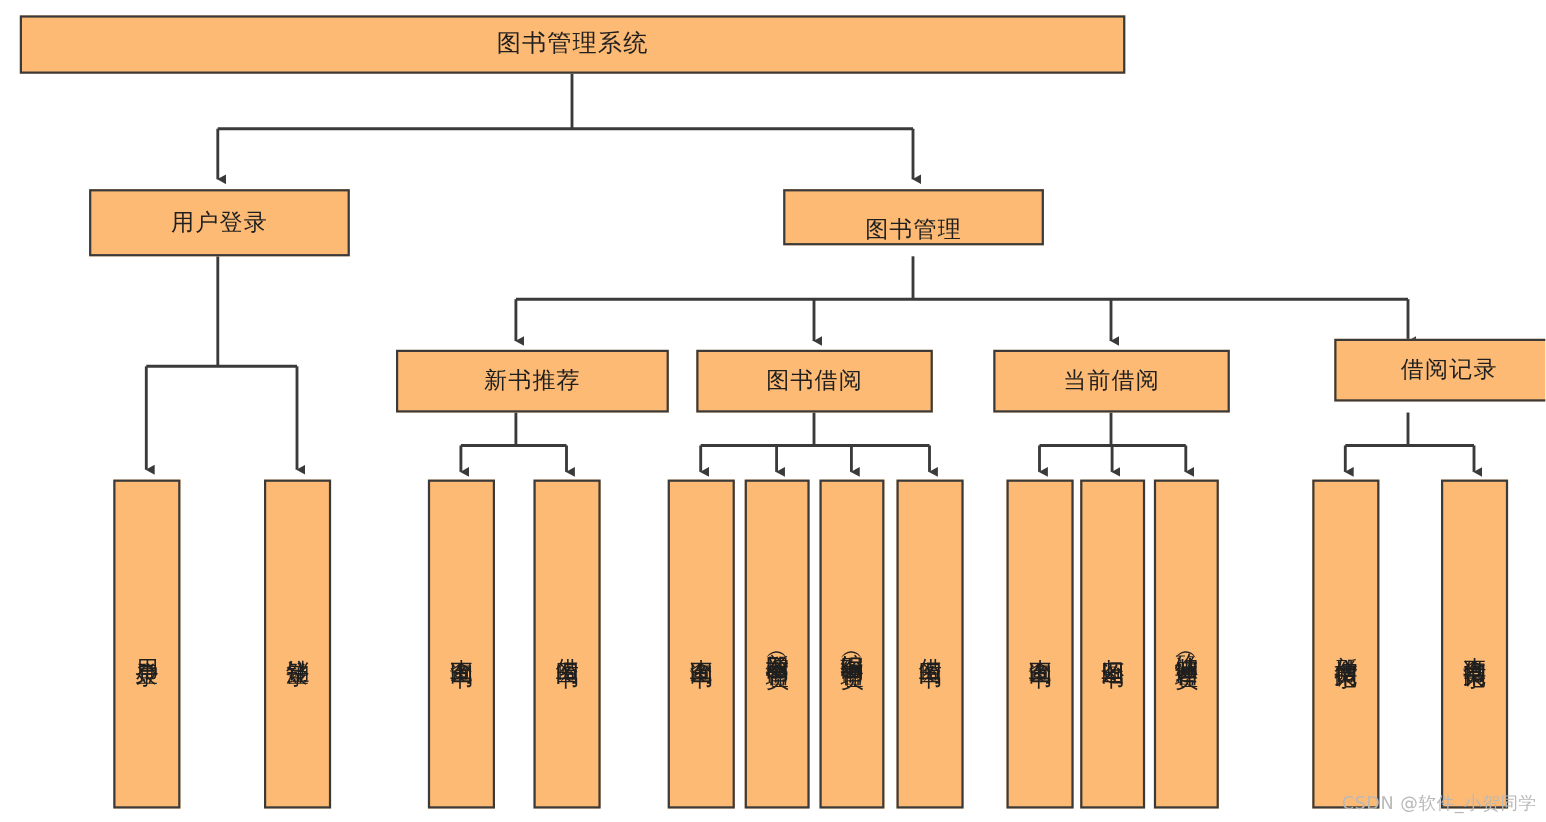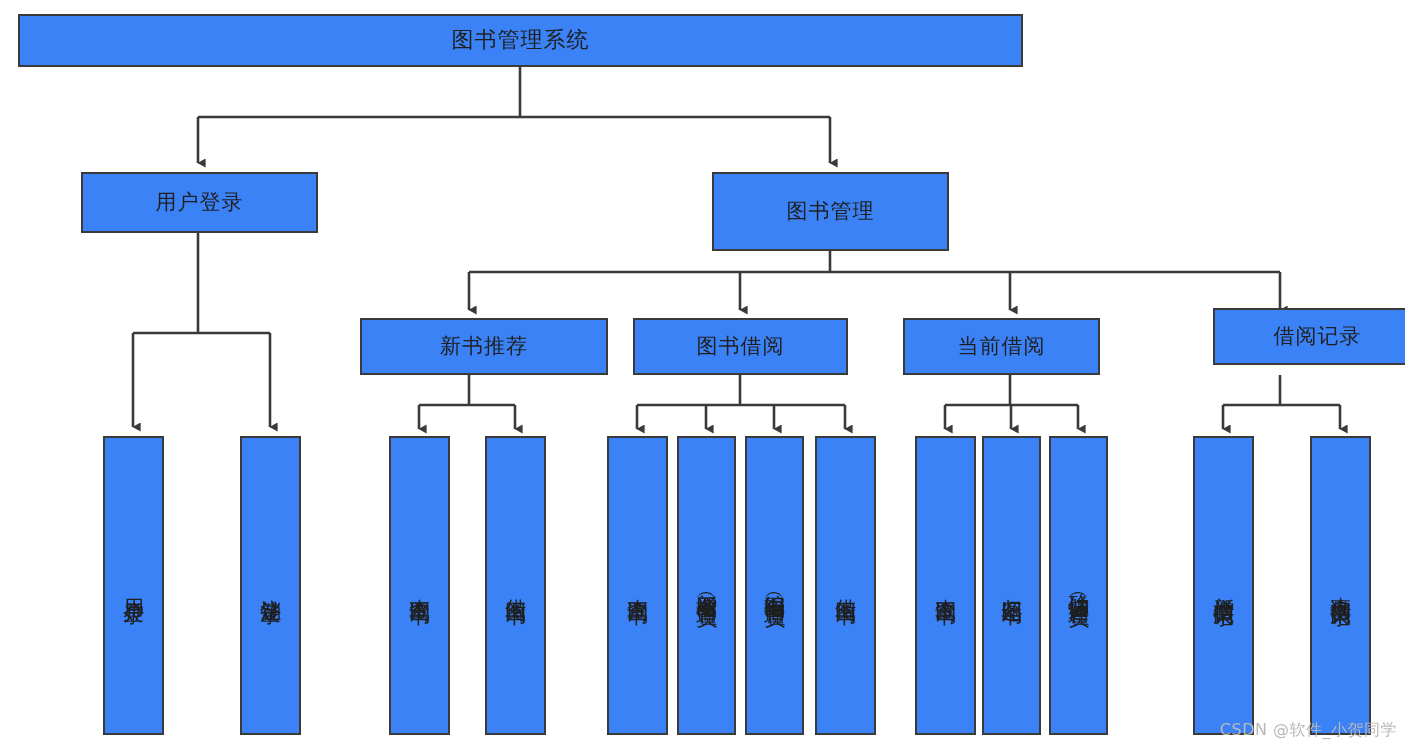--- a/index.html
+++ b/index.html
@@ -22,21 +22,21 @@
     position: absolute;
     left: 0;
     top: 0;
     width: 1405px;
     height: 747px;
     pointer-events: none;
   }
   .node {
     position: absolute;
     box-sizing: border-box;
-    background: #3b82f6;
+    background: #fdba74;
     border: 2px solid #3a3a3a;
     display: flex;
     align-items: center;
     justify-content: center;
     color: #1f1f1f;
   }
   .node.horiz {
     font-size: 21px;
     letter-spacing: 1px;
     line-height: 1.2;
@@ -125,31 +125,31 @@
     </g>
   </svg>
 
   <div class="node horiz root" style="left:18px; top:14px; width:1005px; height:53px;">
     <span>图书管理系统</span>
   </div>
 
   <div class="node horiz" style="left:81px; top:172px; width:237px; height:61px;">
     <span>用户登录</span>
   </div>
-  <div class="node horiz" style="left:712px; top:172px; width:237px; height:79px;">
+  <div class="node horiz" style="left:712px; top:172px; width:237px; height:51px;align-items:flex-end;">
     <span>图书管理</span>
   </div>
 
   <div class="node horiz" style="left:360px; top:318px; width:248px; height:57px;">
     <span>新书推荐</span>
   </div>
   <div class="node horiz" style="left:633px; top:318px; width:215px; height:57px;">
     <span>图书借阅</span>
   </div>
-  <div class="node horiz" style="left:903px; top:318px; width:197px; height:57px;">
+  <div class="node horiz" style="left:903px; top:318px; width:215px; height:57px;">
     <span>当前借阅</span>
   </div>
   <div class="node horiz" style="left:1173px; top:308px; width:209px; height:57px;margin-left:40px;">
     <span>借阅记录</span>
   </div>
 
   <div class="node leaf" style="left:103px; top:436px; width:61px; height:299px;">
     <span class="vtext">用户登录</span>
   </div>
   <div class="node leaf" style="left:240px; top:436px; width:61px; height:299px;">

